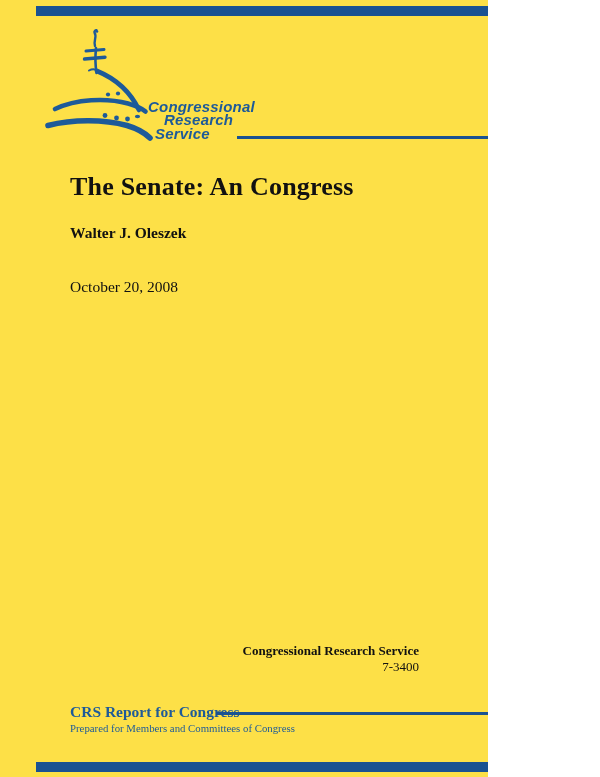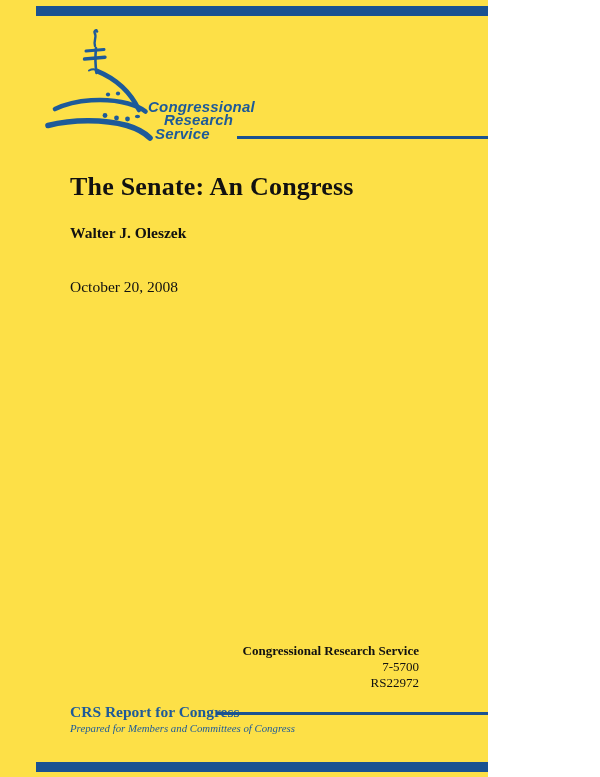--- a/index.html
+++ b/index.html
@@ -68,21 +68,21 @@
     position:absolute;left:70px;top:703px;
     font-size:15.5px;font-weight:bold;color:#1d5a99;
     white-space:nowrap;
   }
   .footer-rule{
     position:absolute;left:216px;top:712px;width:326px;height:2.6px;
     background:#1a5291;
   }
   .f-tagline{
     position:absolute;left:70px;top:722px;
-    font-size:10.8px;font-style:italic;color:#1d5a99;
+    font-size:10.8px;color:#1d5a99;
     white-space:nowrap;
     text-align:right;
   }
 </style>
 </head>
 <body>
 
 <div class="page">
 
   <div class="top-bar"></div>
@@ -120,22 +120,21 @@
   </div>
 
   <div class="header-rule"></div>
 
   <h1 class="title">The Senate: An Congress</h1>
   <div class="author">Walter J. Oleszek</div>
   <div class="date">October 20, 2008</div>
 
   <div class="contact">
     <div class="c-org">Congressional Research Service</div>
-    <div class="c-line">7-5700</div>
-    <div class="c-line">RS22972</div>
+    <div class="c-line">7-3400</div>
   </div>
 
   <div class="f-title">CRS Report for Congress</div>
   <div class="footer-rule"></div>
   <div class="f-tagline">Prepared for Members and Committees of Congress</div>
 
   <div class="bottom-bar"></div>
 
 </div>
 

